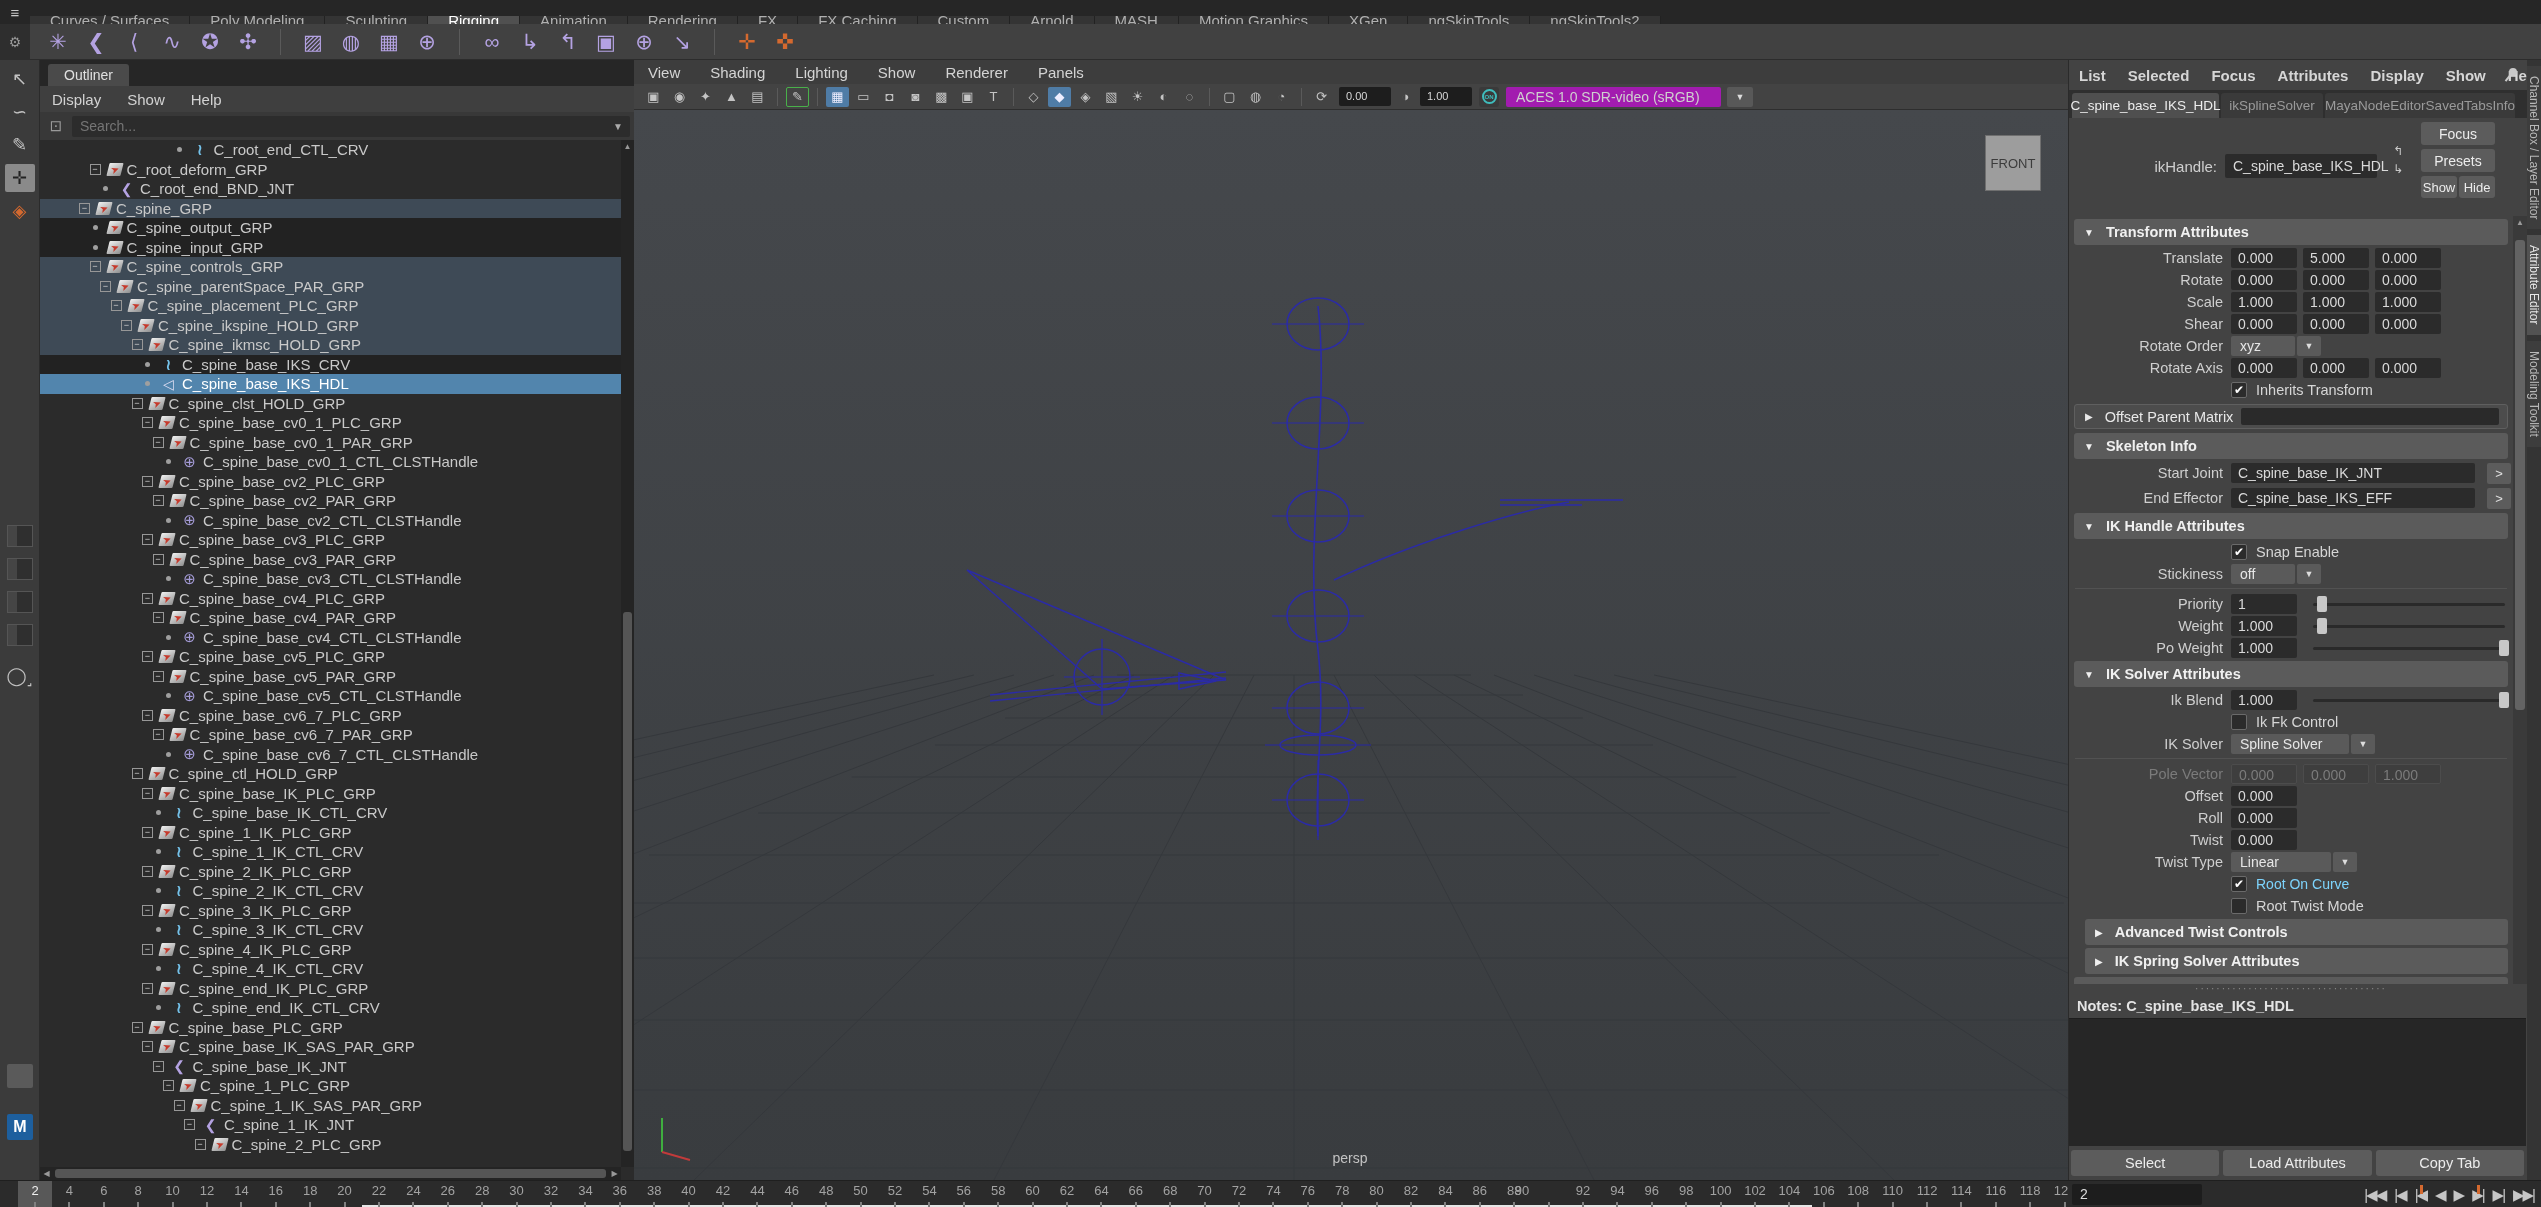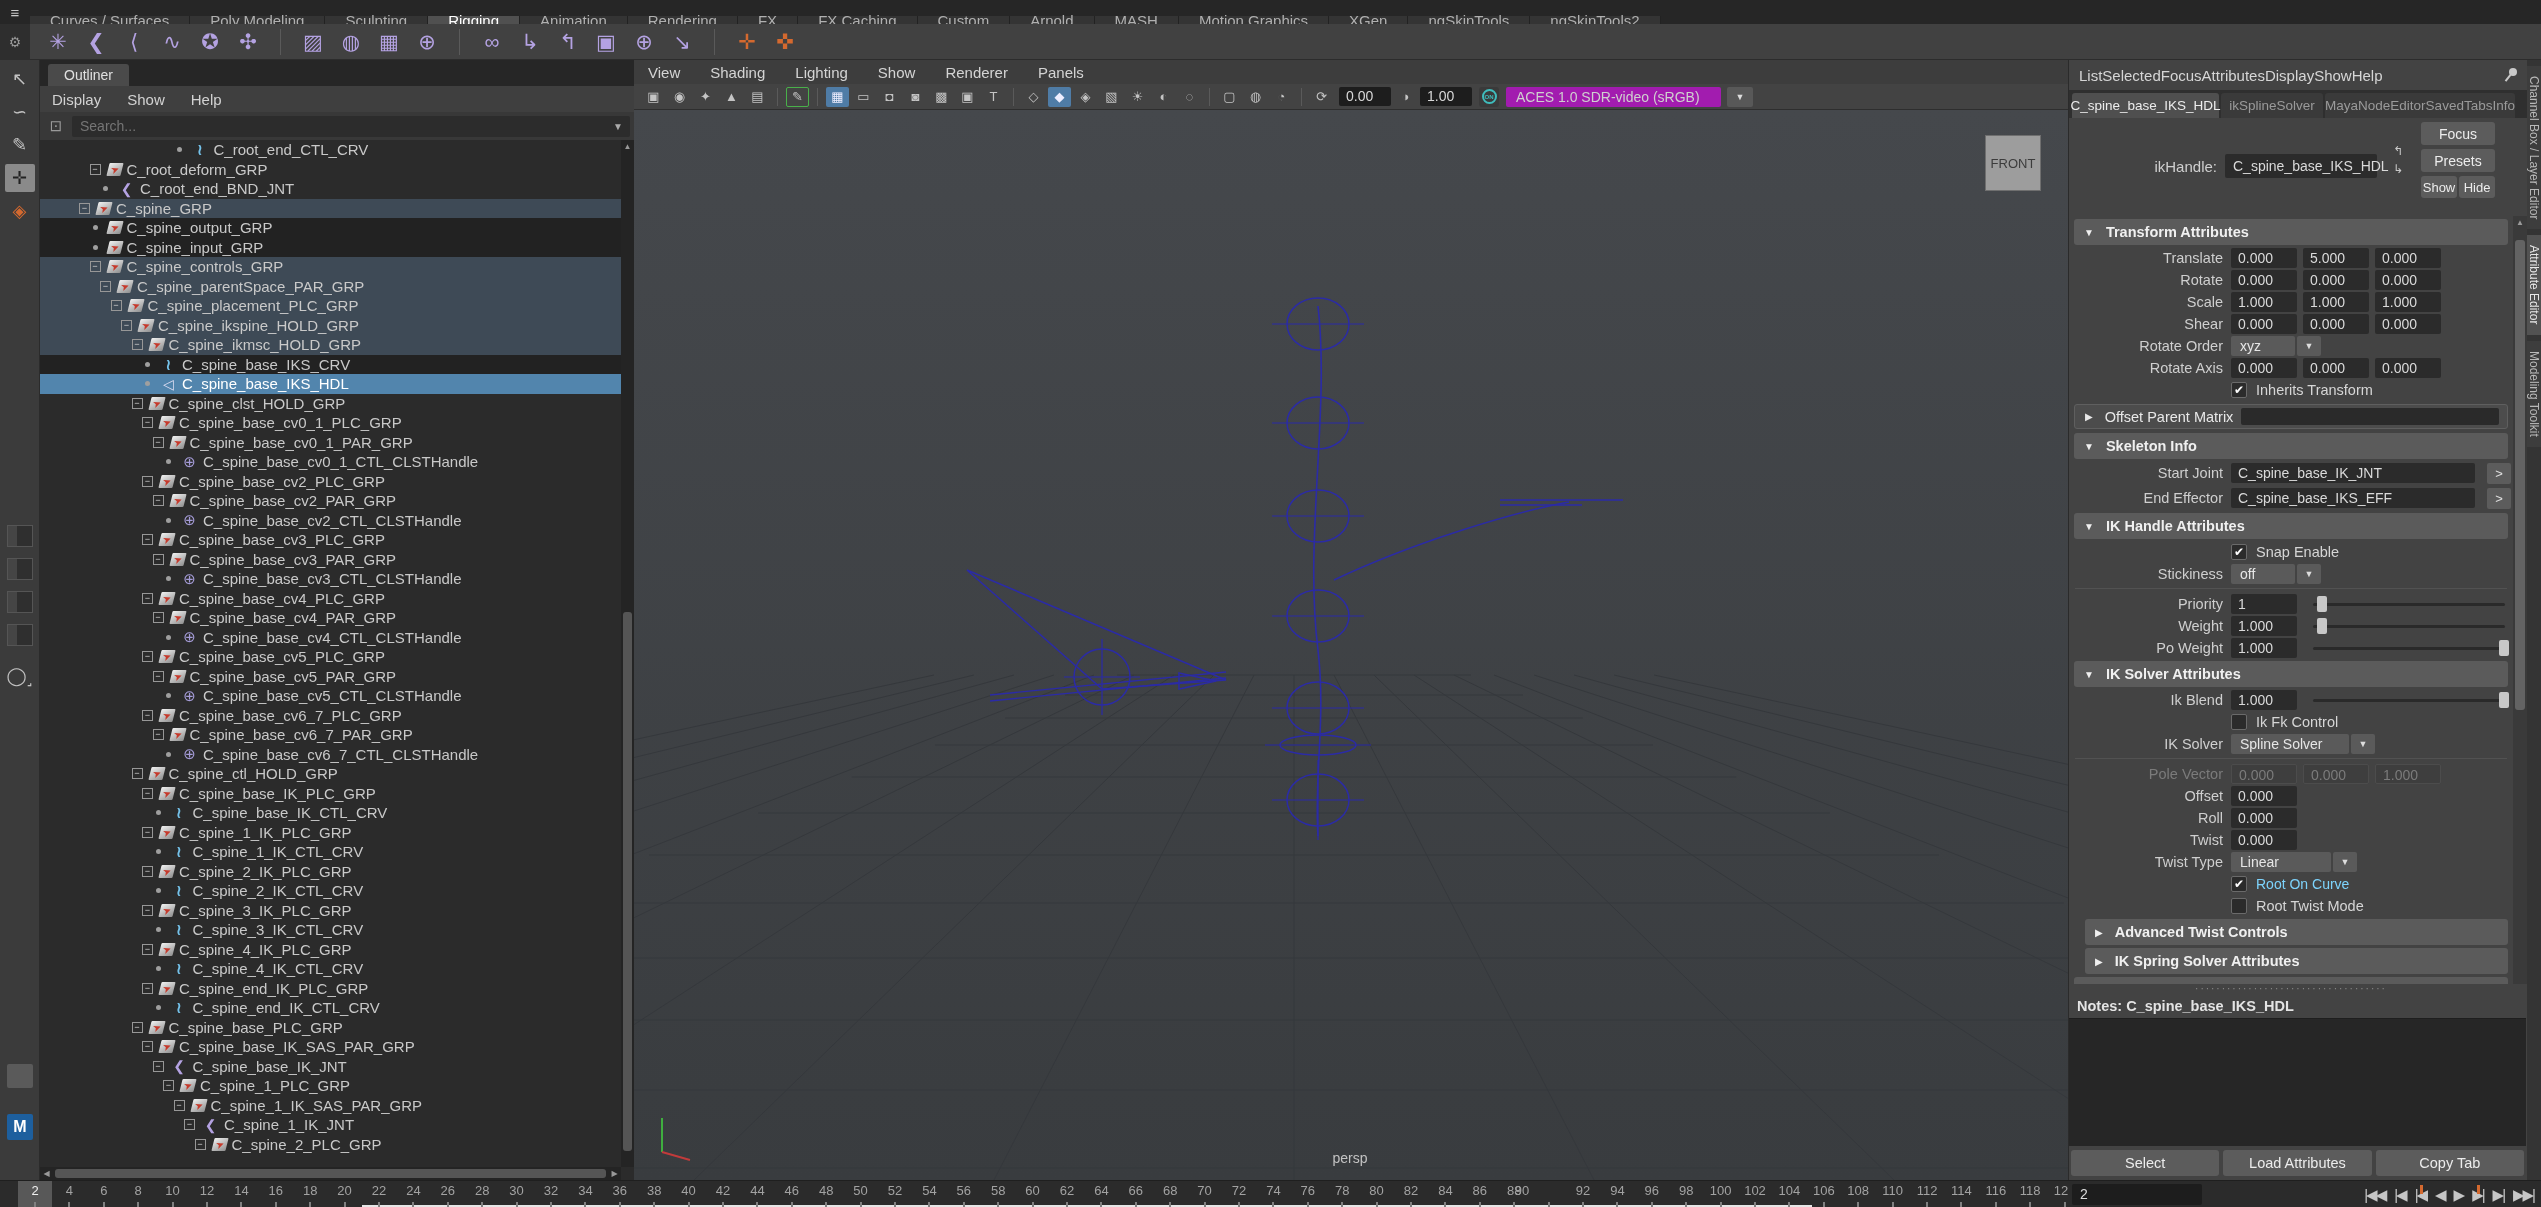--- a/index.html
+++ b/index.html
@@ -66,32 +66,32 @@
   .sb-h .thumb{flex:1; height:9px; margin:0 2px; background:#555; border-radius:3px;}
 
   
   #viewport{position:absolute; left:634px; top:60px; width:1434px; height:1120px; background:#3d3d3d;}
   #vp-menus{height:24px; display:flex; align-items:center; gap:30px; padding-left:14px; font-size:15px; color:#d4d4d4; background:#3d3d3d;}
   #vp-toolbar{height:26px; background:#434343; display:flex; align-items:center; gap:3px; padding-left:8px; border-bottom:1px solid #2e2e2e;}
   .vp-ic{width:23px; height:20px; display:flex; align-items:center; justify-content:center; font-size:13px; color:#c4c4c4; border-radius:2px;}
   .vp-ic.active{background:var(--accent); color:#eef;}
   .vp-ic.green{border:1px solid #49b04a;}
   .vp-div{width:1px; height:18px; background:#5a5a5a; margin:0 5px;}
-  .vp-field{width:52px; height:19px; background:#1d1d1d; color:#d8d8d8; font-size:14px; line-height:19px; padding:0 7px; border-radius:2px;}
+  .vp-field{width:52px; height:19px; background:#1d1d1d; color:#d8d8d8; font-size:11px; line-height:19px; padding:0 7px; border-radius:2px;}
   #on-badge{width:20px; height:20px; border-radius:3px; background:#3a3a3a; display:flex; align-items:center; justify-content:center; margin:0 4px;}
   #on-badge i{width:15px; height:15px; border:2px solid var(--teal); border-radius:50%; color:var(--teal); font-style:normal; font-size:6px; display:flex; align-items:center; justify-content:center; font-weight:bold;}
   #vt-box{min-width:215px; height:20px; background:#a21caf; color:#cfcfcf; font-size:14px; line-height:20px; padding:0 10px; border-radius:2px;}
   #vt-caret{width:26px; height:20px; background:#585858; border-radius:2px; margin-left:3px; text-align:center; font-size:9px; line-height:20px; color:#ddd;}
   #canvas{position:absolute; left:0; top:50px; width:1434px; height:1070px; background:linear-gradient(#45484c,#393c3f); overflow:hidden;}
   #front-box{position:absolute; left:1351px; top:25px; width:56px; height:56px; background:#9d9d9d; border:1px solid #6f6f6f; color:#3c3c3c; font-size:13px; display:flex; align-items:center; justify-content:center;}
   #persp-label{position:absolute; left:676px; top:1040px; width:80px; text-align:center; color:#c3c3c3; font-size:14px;}
 
   
   #ae{position:absolute; left:2068px; top:60px; width:459px; height:1120px; background:#434343; border-left:1px solid #2b2b2b;}
-  #ae-menus{height:30px; display:flex; align-items:center; padding-left:10px; font-size:15px; color:#d6d6d6; position:relative;}
+  #ae-menus{height:30px; display:flex; align-items:center; gap:22px; padding-left:10px; font-size:15px; color:#d6d6d6; position:relative;font-weight:bold;}
   #ae-pin{position:absolute; right:10px; top:8px; width:12px; height:14px;}
   #ae-pin::before{content:""; position:absolute; width:8px; height:8px; border-radius:50%; background:#c9c9c9; right:0; top:0;}
   #ae-pin::after{content:""; position:absolute; width:2px; height:8px; background:#c9c9c9; left:2px; top:6px; transform:rotate(38deg);}
   #ae-tabs{height:28px; background:#2f2f2f; display:flex; align-items:stretch; gap:2px; padding:3px 3px 0;}
   .ae-tab{display:flex; align-items:center; justify-content:center; font-size:13.5px; color:#9a9a9a; background:#3a3a3a; border-radius:3px 3px 0 0; padding:0 6px;}
   .ae-tab.active{background:#4f4f4f; color:#ececec;}
   #ae-head{position:absolute; left:0; top:58px; right:14px; height:96px;}
   #ae-node-label{position:absolute; left:0; top:40px; width:148px; text-align:right; font-size:15px; color:#cfcfcf;}
   #ae-node-name{position:absolute; left:156px; top:36px; width:152px; height:24px; background:#2b2b2b; border-radius:2px; color:#dadada; font-size:14px; line-height:24px; padding:0 8px;}
   .swap-ic{position:absolute; left:320px; width:18px; height:14px; color:#c9c9c9; font-size:12px; line-height:14px; text-align:center;}

